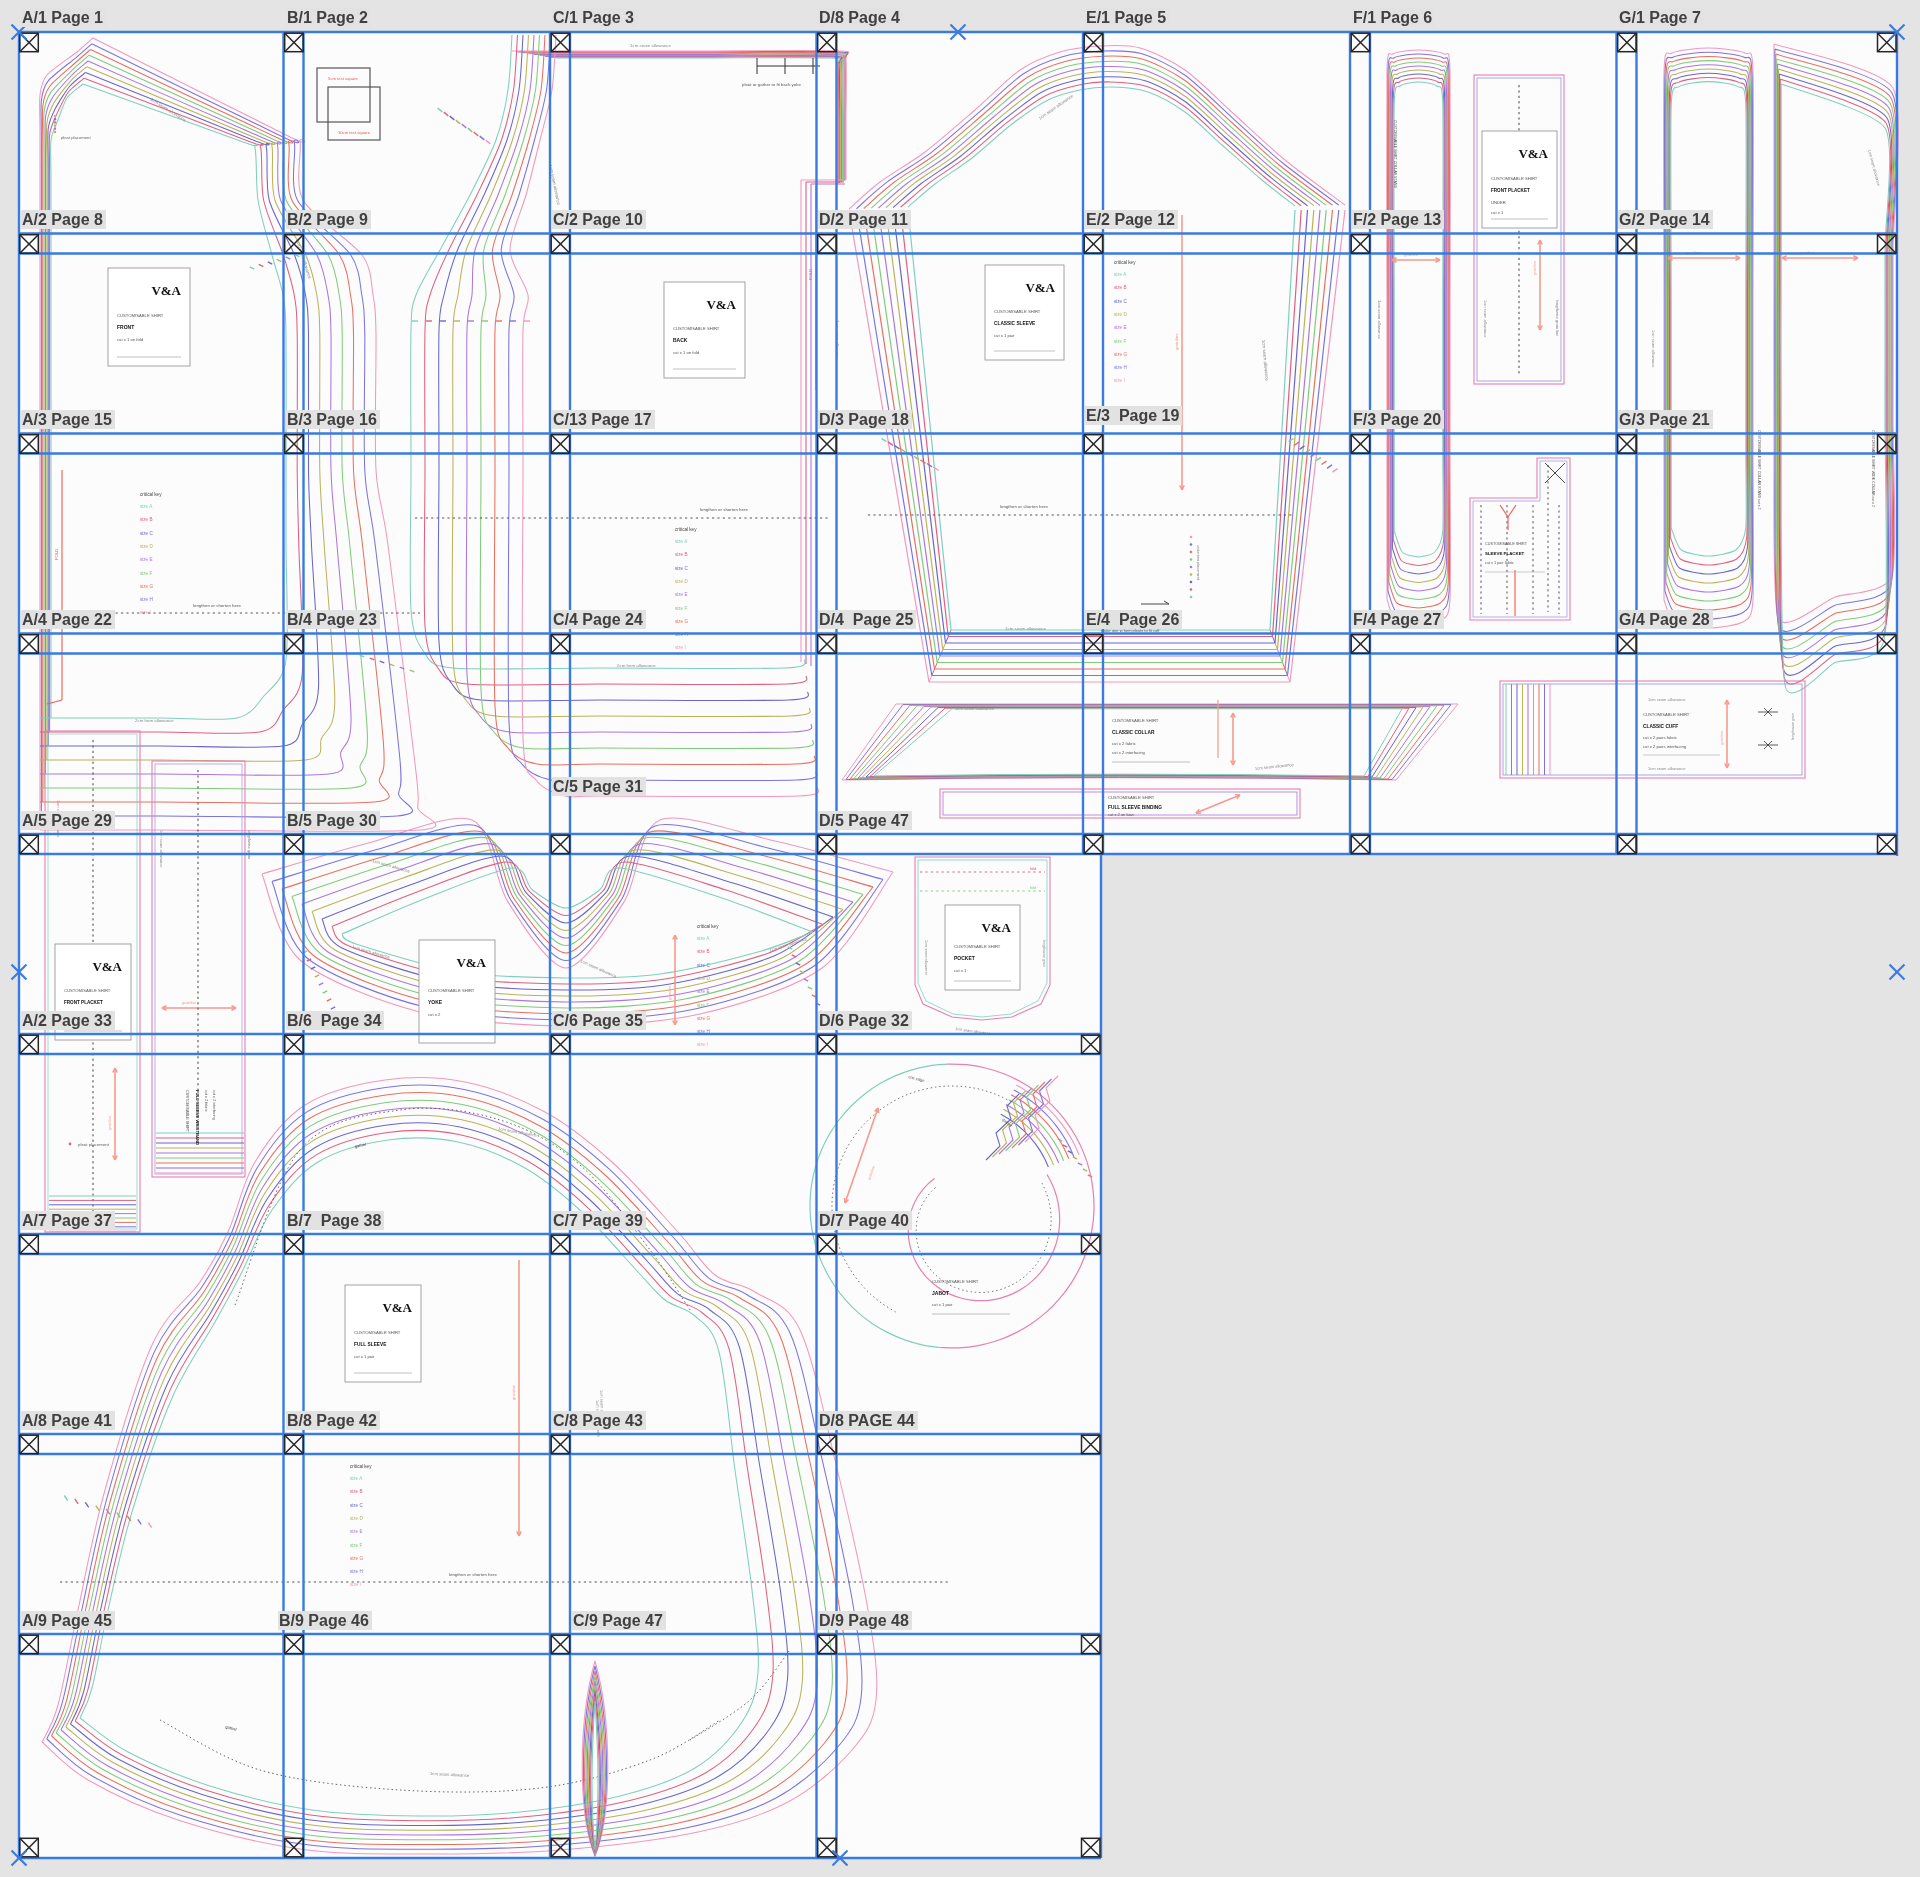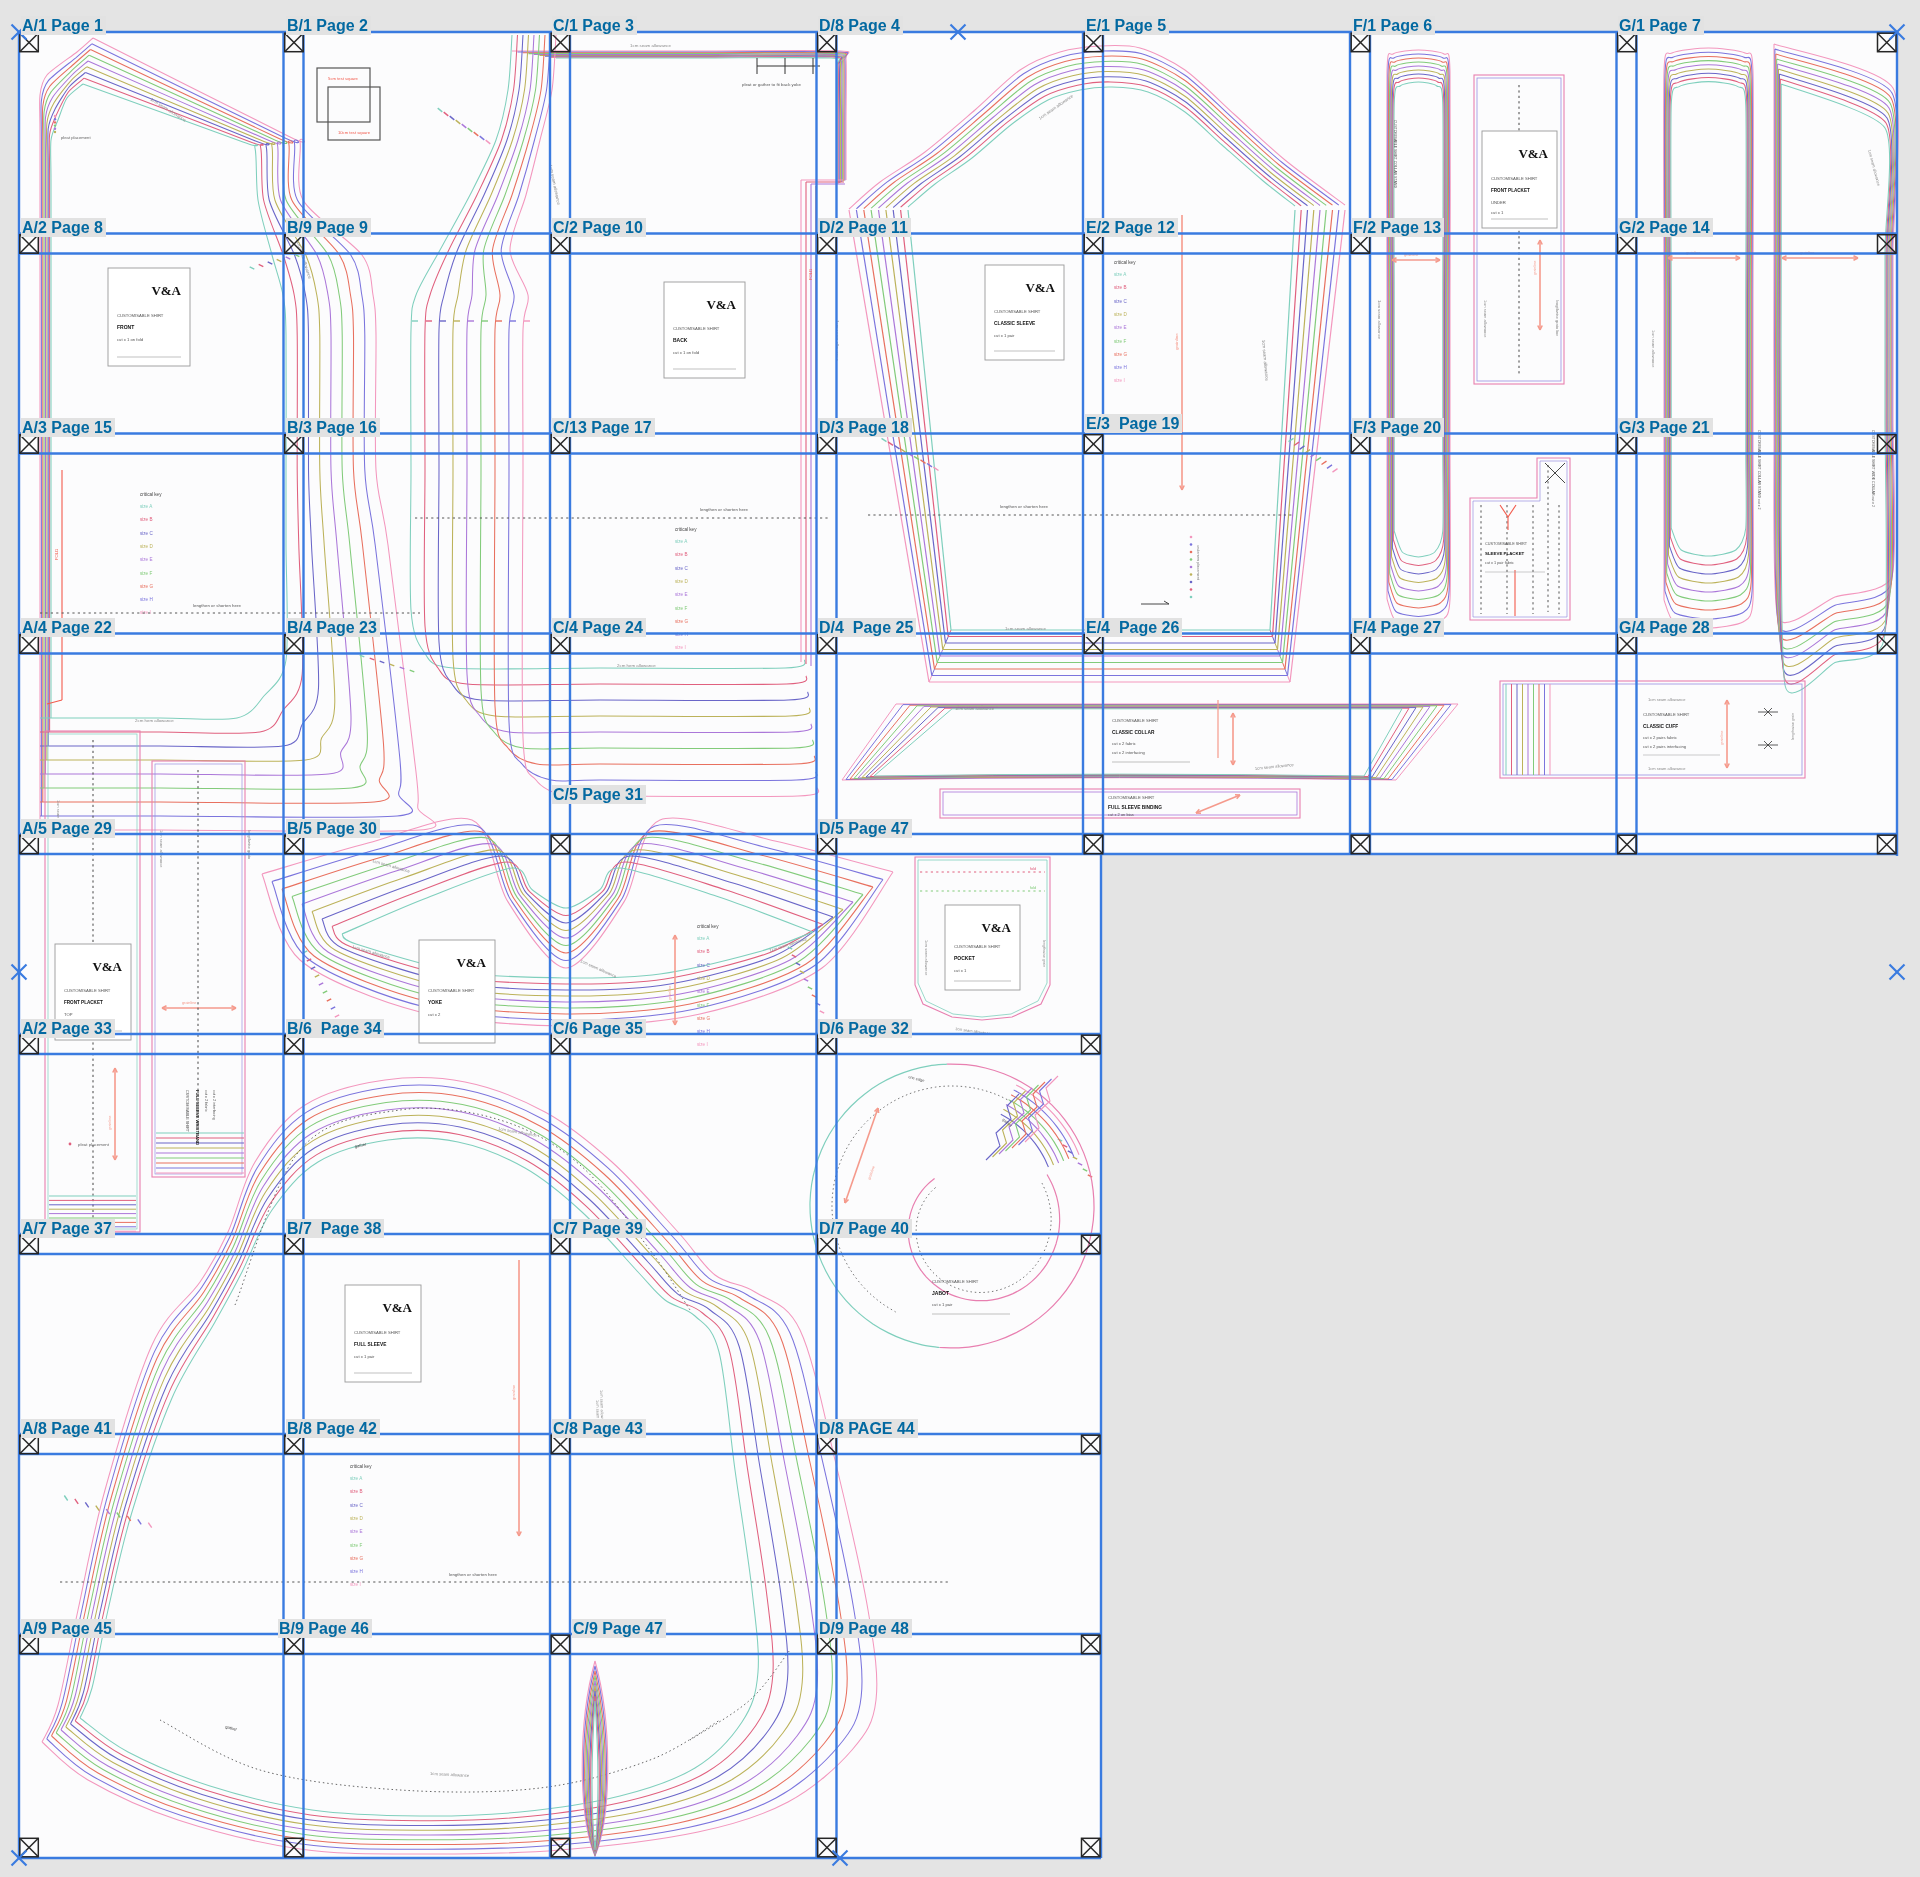--- a/index.html
+++ b/index.html
@@ -1,16 +1,16 @@
 <!DOCTYPE html>
 <html><head><meta charset="utf-8"><style>
 html,body{margin:0;padding:0;background:#e4e4e4;}
 #wrap{position:relative;width:1920px;height:1877px;overflow:hidden;}
 .pl{position:absolute;font-family:"Liberation Sans",sans-serif;font-weight:bold;
- font-size:16px;line-height:19px;color:#0369a1;background:#e2e2e2;padding:0 3px 0 1px;white-space:nowrap;margin-top:8px;}
+ font-size:16px;line-height:19px;color:#404040;background:#e2e2e2;padding:0 3px 0 1px;white-space:nowrap;}
 </style></head><body>
 <div id="wrap">
 <svg width="1920" height="1877" style="position:absolute;left:0;top:0">
 <rect x="0" y="0" width="1920" height="1877" fill="#e4e4e4"></rect>
 <rect x="19.0" y="32.0" width="1878.0" height="823.0" fill="#fcfcfd"></rect>
 <rect x="19.0" y="855.0" width="1082.0" height="1003.0" fill="#fcfcfd"></rect>
 <path d="M40.0,830.0C40.0,763.8 40.0,386.9 40.0,300.0C40.0,213.1 40.0,160.6 40.0,135.0C40.0,109.4 39.1,102.5 40.0,95.0C40.9,87.5 42.4,80.4 47.0,75.0C51.6,69.6 71.2,56.6 77.0,52.0C82.8,47.4 91.0,39.8 93.0,38.0" fill="none" stroke="#f397be" stroke-width="1.05"></path>
 <path d="M41.4,816.0C41.4,751.5 41.4,384.4 41.4,300.0C41.4,215.6 41.4,165.5 41.4,140.6C41.4,115.7 40.5,108.1 41.4,100.6C42.2,93.1 44.1,86.0 48.4,80.6C52.7,75.3 70.3,62.4 75.8,57.8C81.2,53.1 89.8,45.5 91.8,43.8" fill="none" stroke="#7b74dd" stroke-width="1.05"></path>
 <path d="M42.8,802.0C42.8,739.2 42.8,382.0 42.8,300.0C42.8,218.0 42.8,170.5 42.8,146.2C42.8,122.0 41.9,113.8 42.8,106.2C43.6,98.8 45.8,91.6 49.8,86.2C53.7,80.9 69.4,68.1 74.5,63.5C79.6,58.9 88.5,51.2 90.5,49.5" fill="none" stroke="#e8705f" stroke-width="1.05"></path>
 <path d="M44.1,788.0C44.1,727.0 44.1,379.5 44.1,300.0C44.1,220.5 44.1,175.4 44.1,151.9C44.1,128.4 43.2,119.4 44.1,111.9C45.0,104.4 47.5,97.2 51.1,91.9C54.8,86.5 68.5,73.8 73.2,69.2C78.0,64.7 87.2,57.0 89.2,55.2" fill="none" stroke="#82cb7a" stroke-width="1.05"></path>
@@ -1019,21 +1019,21 @@
       </g>
 </svg>
 <div class="pl" style="left:21px;top:8px">A/1 Page 1</div>
 <div class="pl" style="left:286px;top:8px">B/1 Page 2</div>
 <div class="pl" style="left:552px;top:8px">C/1 Page 3</div>
 <div class="pl" style="left:818px;top:8px">D/8 Page 4</div>
 <div class="pl" style="left:1085px;top:8px">E/1 Page 5</div>
 <div class="pl" style="left:1352px;top:8px">F/1 Page 6</div>
 <div class="pl" style="left:1618px;top:8px">G/1 Page 7</div>
 <div class="pl" style="left:21px;top:210.0px">A/2 Page 8</div>
-<div class="pl" style="left:286px;top:210.0px">B/9 Page 9</div>
+<div class="pl" style="left:286px;top:210.0px">B/2 Page 9</div>
 <div class="pl" style="left:552px;top:210.0px">C/2 Page 10</div>
 <div class="pl" style="left:818px;top:210.0px">D/2 Page 11</div>
 <div class="pl" style="left:1085px;top:210.0px">E/2 Page 12</div>
 <div class="pl" style="left:1352px;top:210.0px">F/2 Page 13</div>
 <div class="pl" style="left:1618px;top:210.0px">G/2 Page 14</div>
 <div class="pl" style="left:21px;top:410.0px">A/3 Page 15</div>
 <div class="pl" style="left:286px;top:410.0px">B/3 Page 16</div>
 <div class="pl" style="left:552px;top:410.0px">C/13 Page 17</div>
 <div class="pl" style="left:818px;top:410.0px">D/3 Page 18</div>
 <div class="pl" style="left:1085px;top:406px">E/3&nbsp; Page 19</div>

